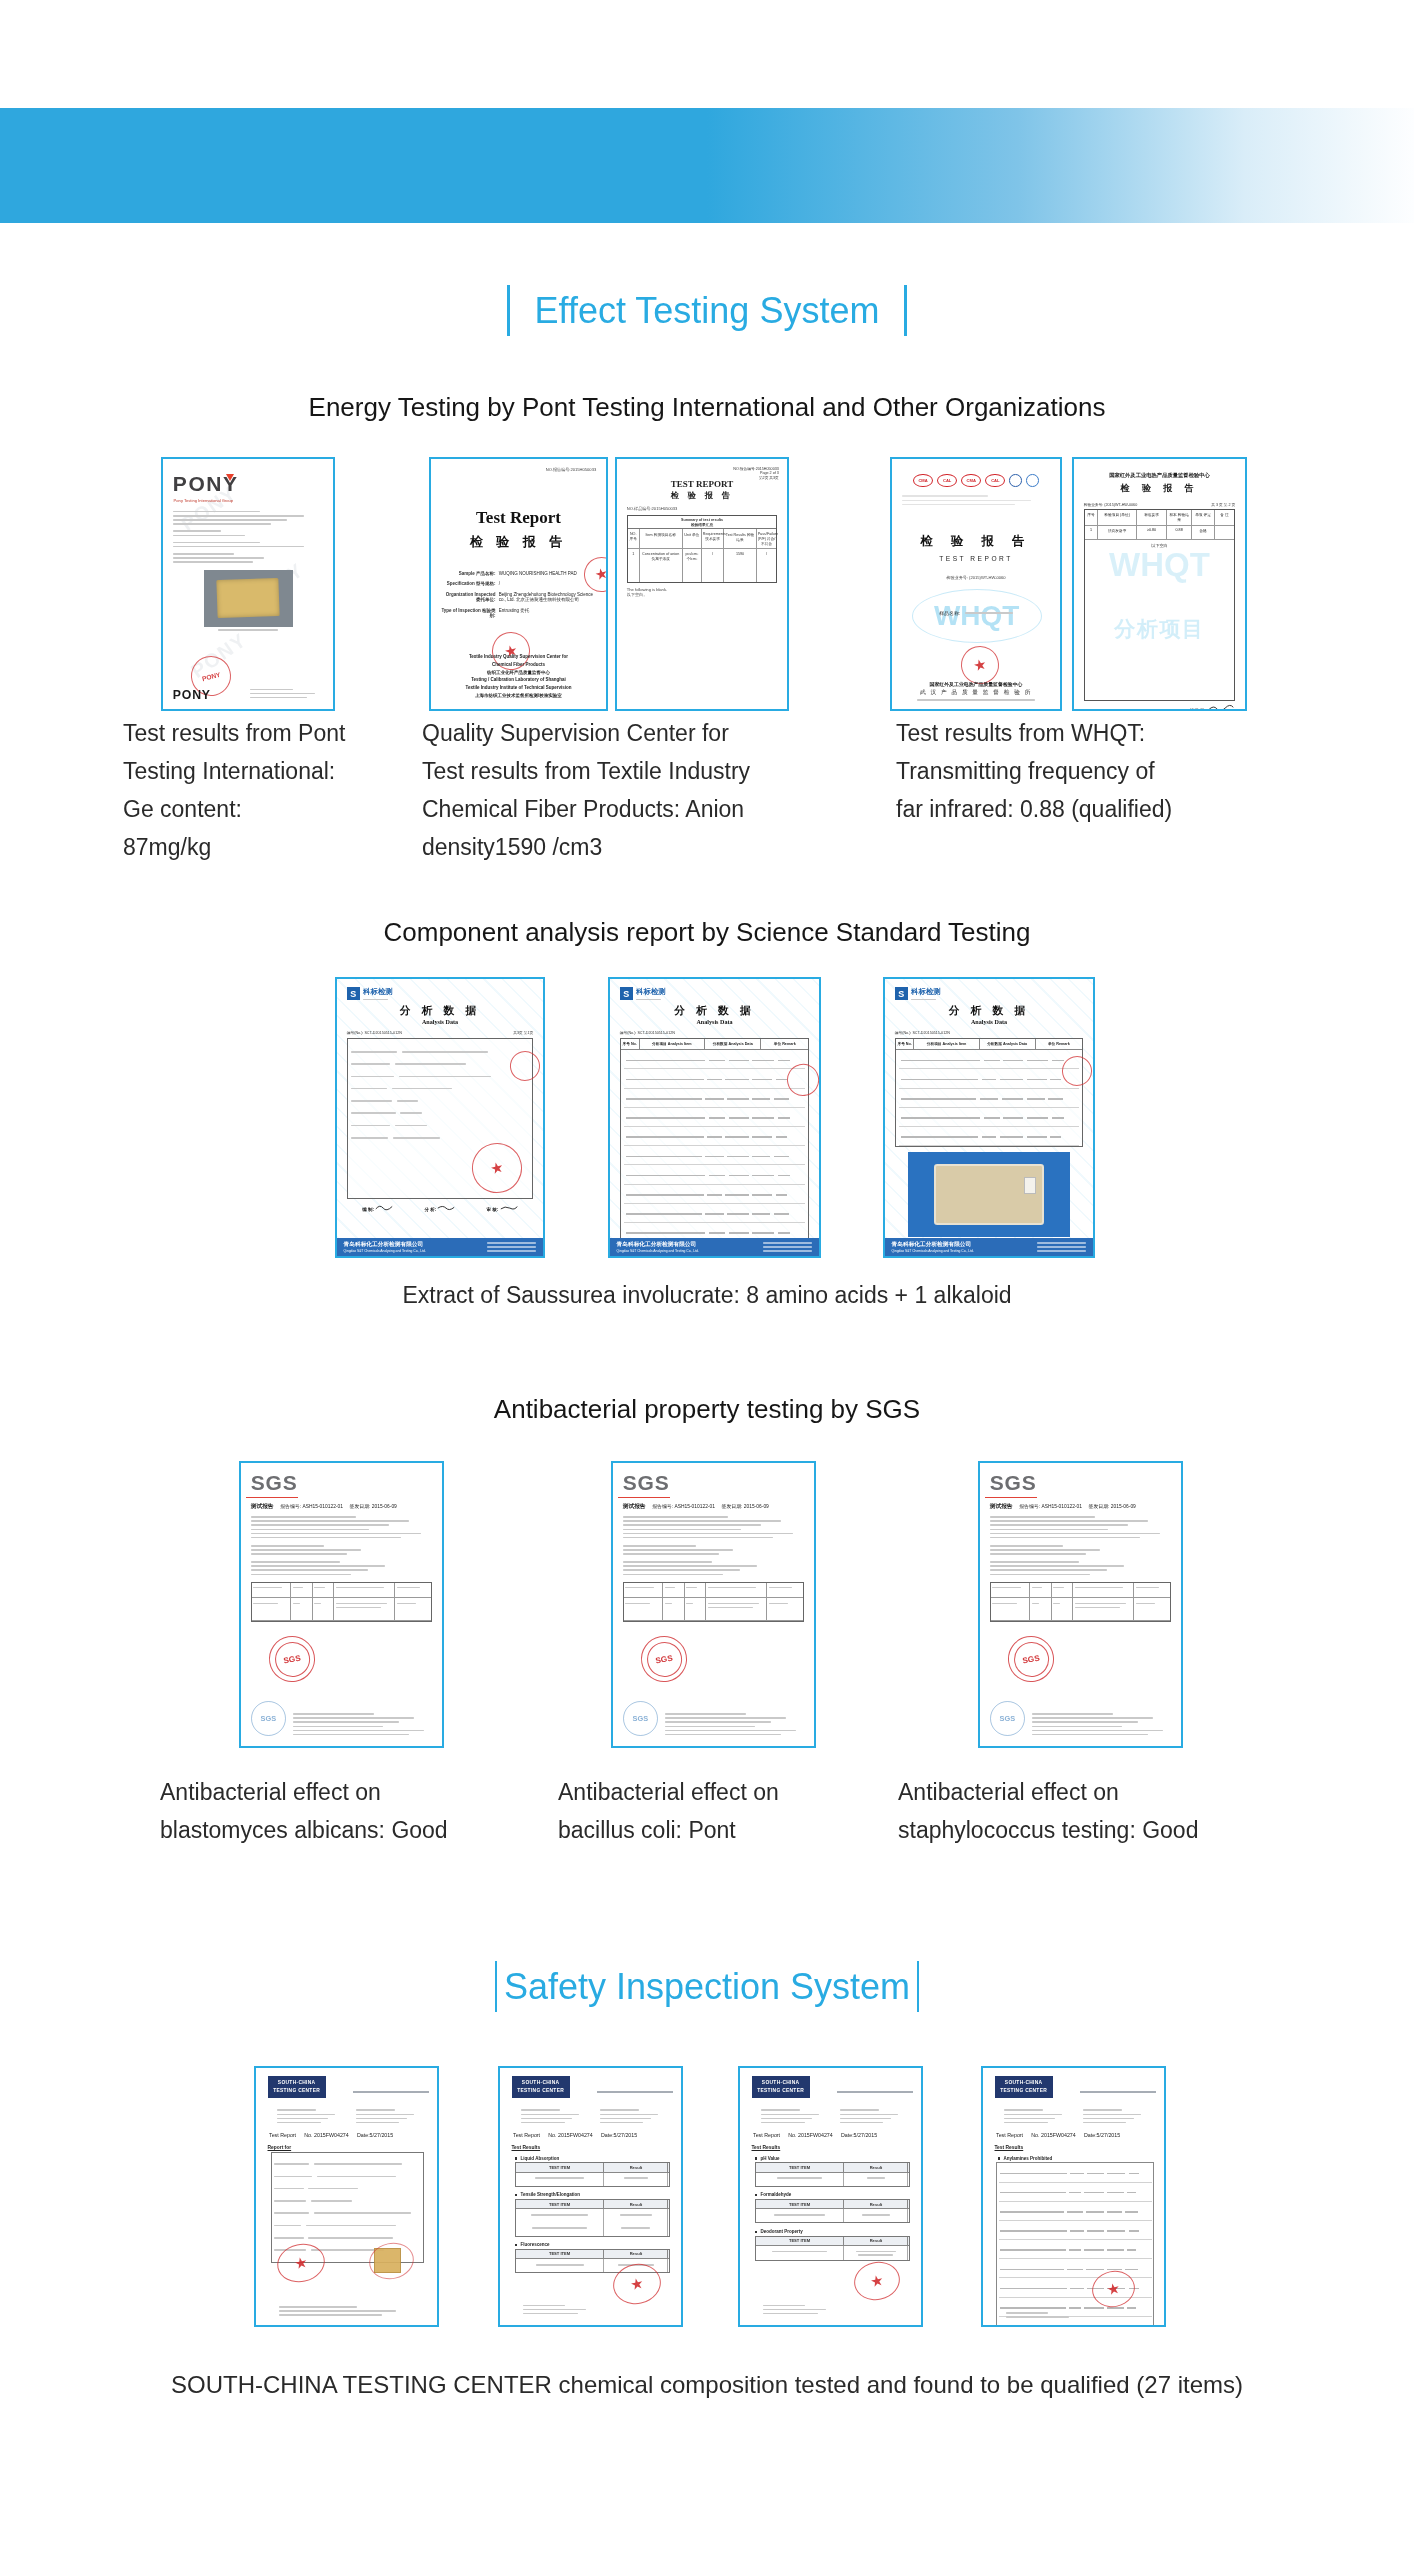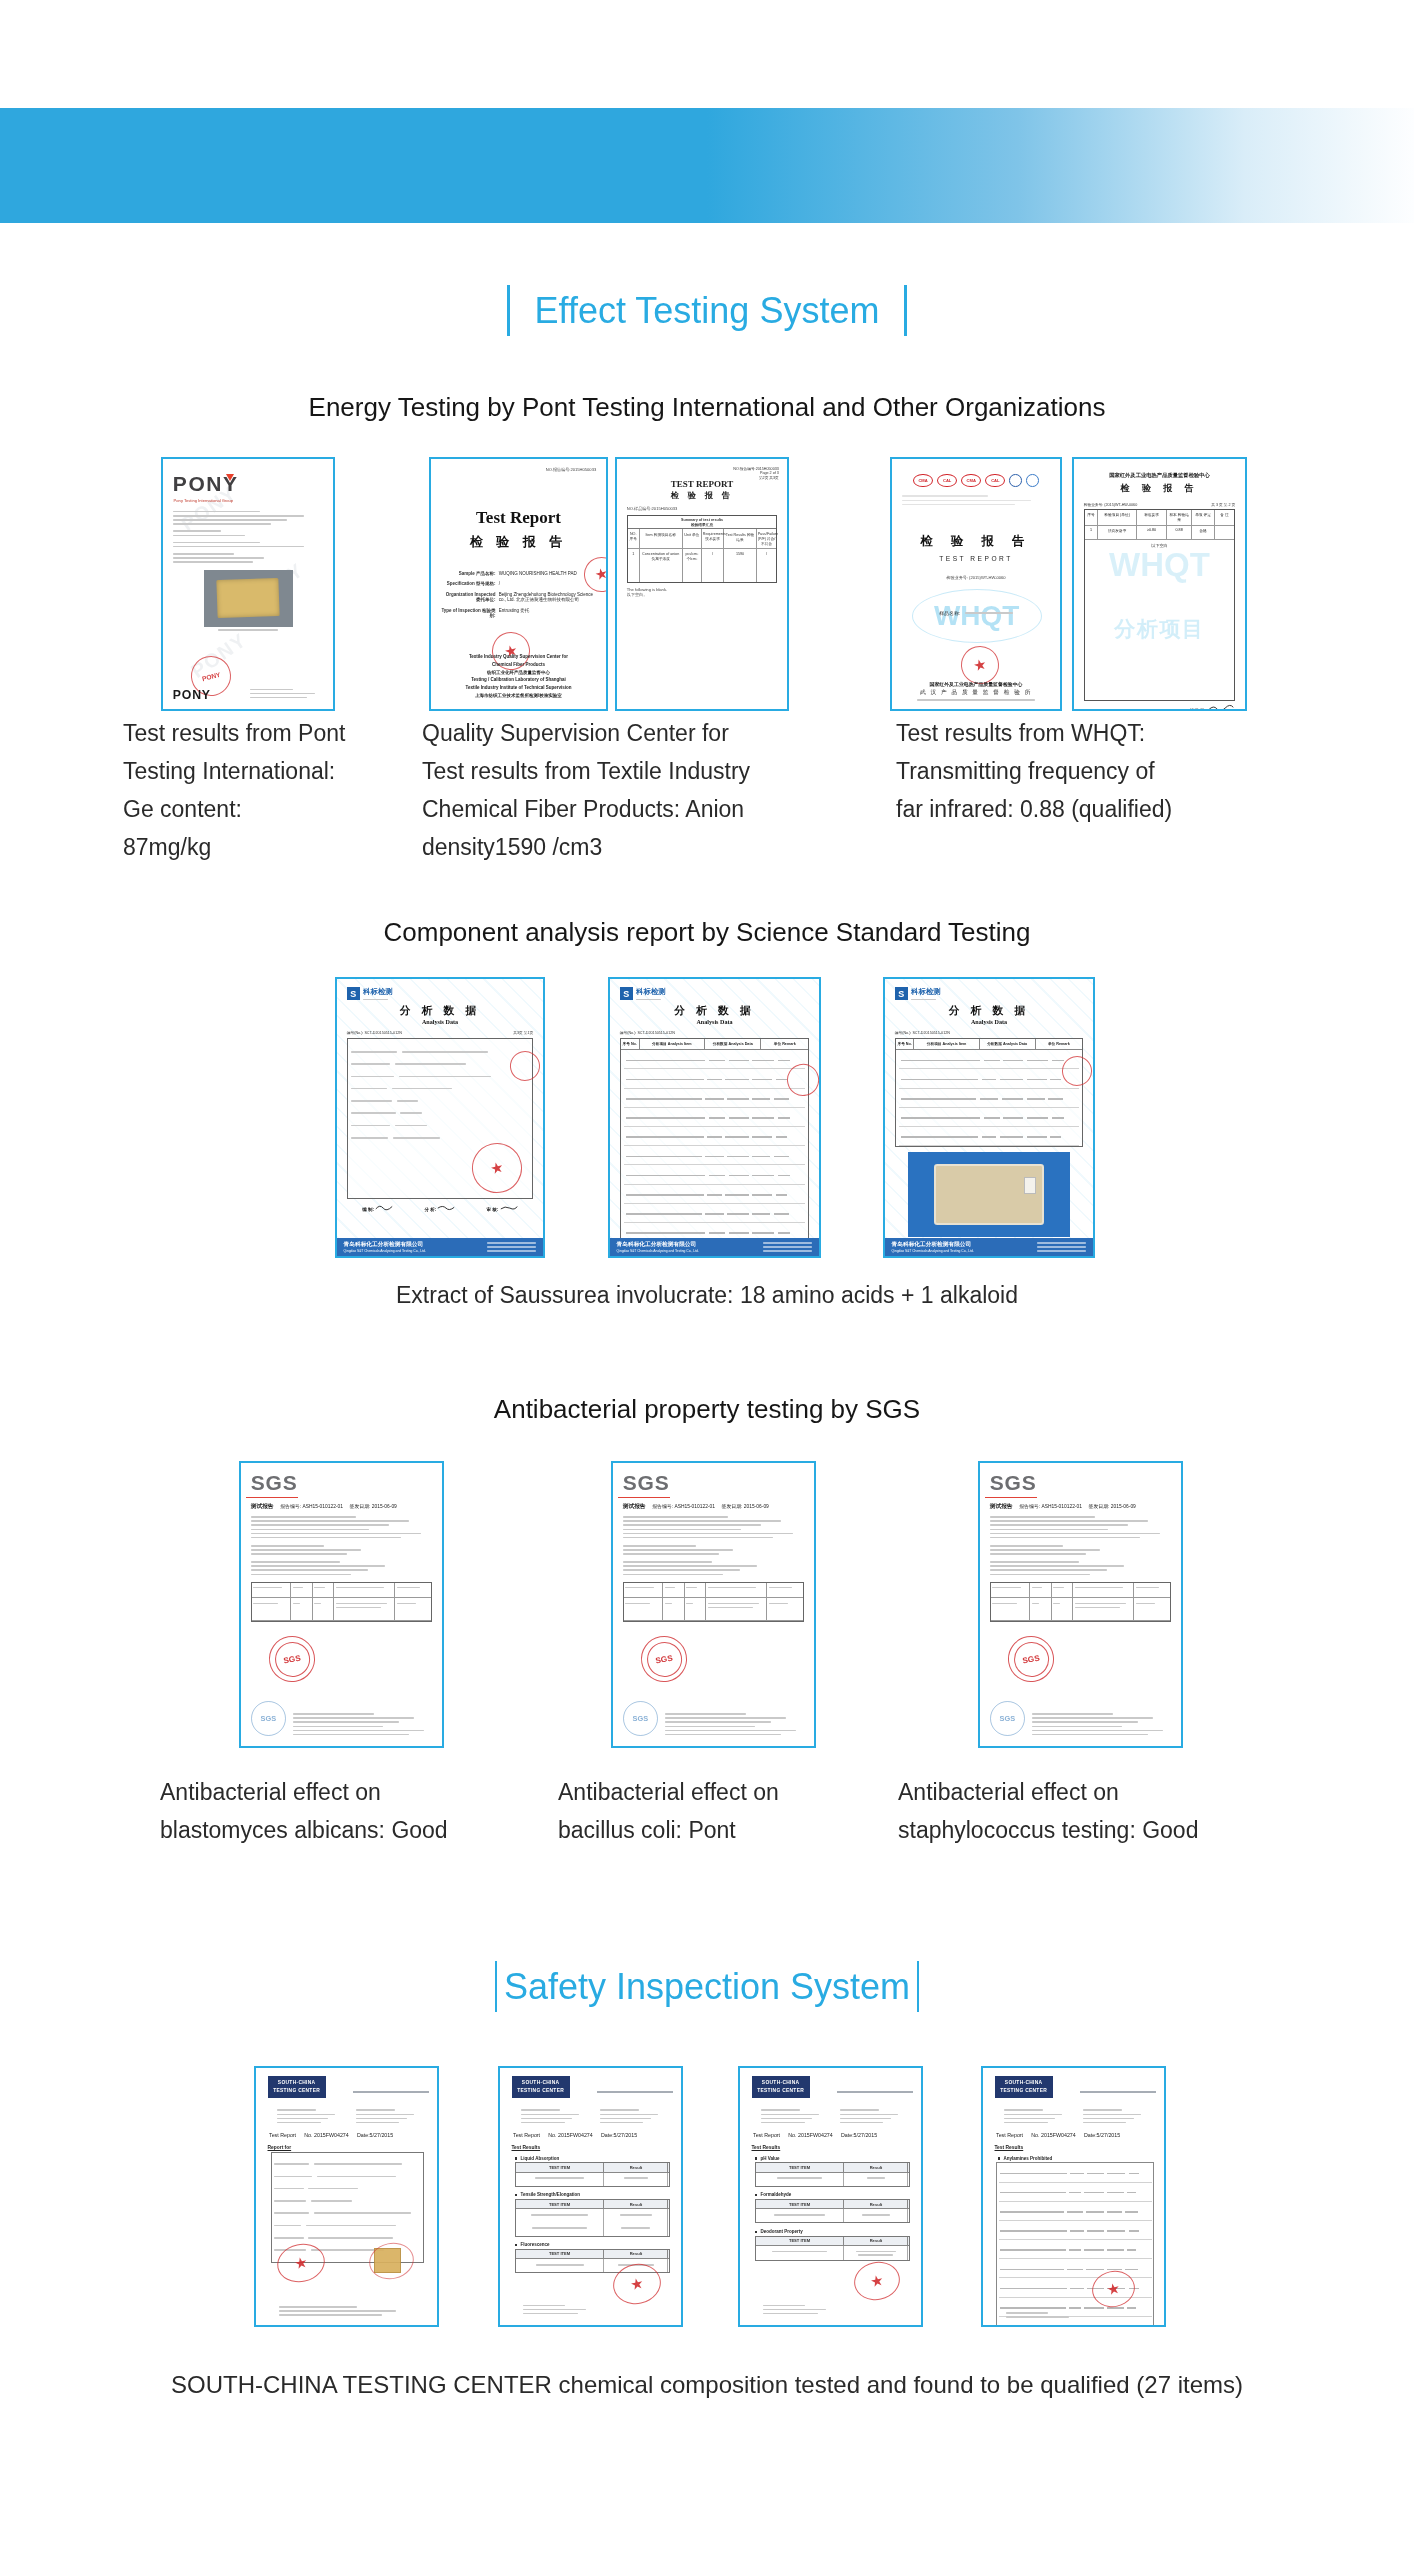--- a/index.html
+++ b/index.html
@@ -537,21 +537,21 @@
         </div>
         <div class="c2">
             <div class="ln s"></div>
             <div class="ln s"></div>
             <div class="ln s"></div>
           </div>
       </div>
     </div>
   </div>
 
-  <div class="cap center" style="top:1276px">Extract of Saussurea involucrate: 18 amino acids + 1 alkaloid</div>
+  <div class="cap center" style="top:1276px">Extract of Saussurea involucrate: 8 amino acids + 1 alkaloid</div>
 
   <div class="heading" style="top:1394px">Antibacterial property testing by SGS</div>
 
   <div class="row" style="top:1461px;height:287px">
     <div class="cert" style="left:239px;width:205px">
       <div class="pad">
         <div class="sgs-logo">SGS</div>
         <div class="sgs-row">
             <b>测试报告</b>
             <span>报告编号: ASH15-010122-01</span>

